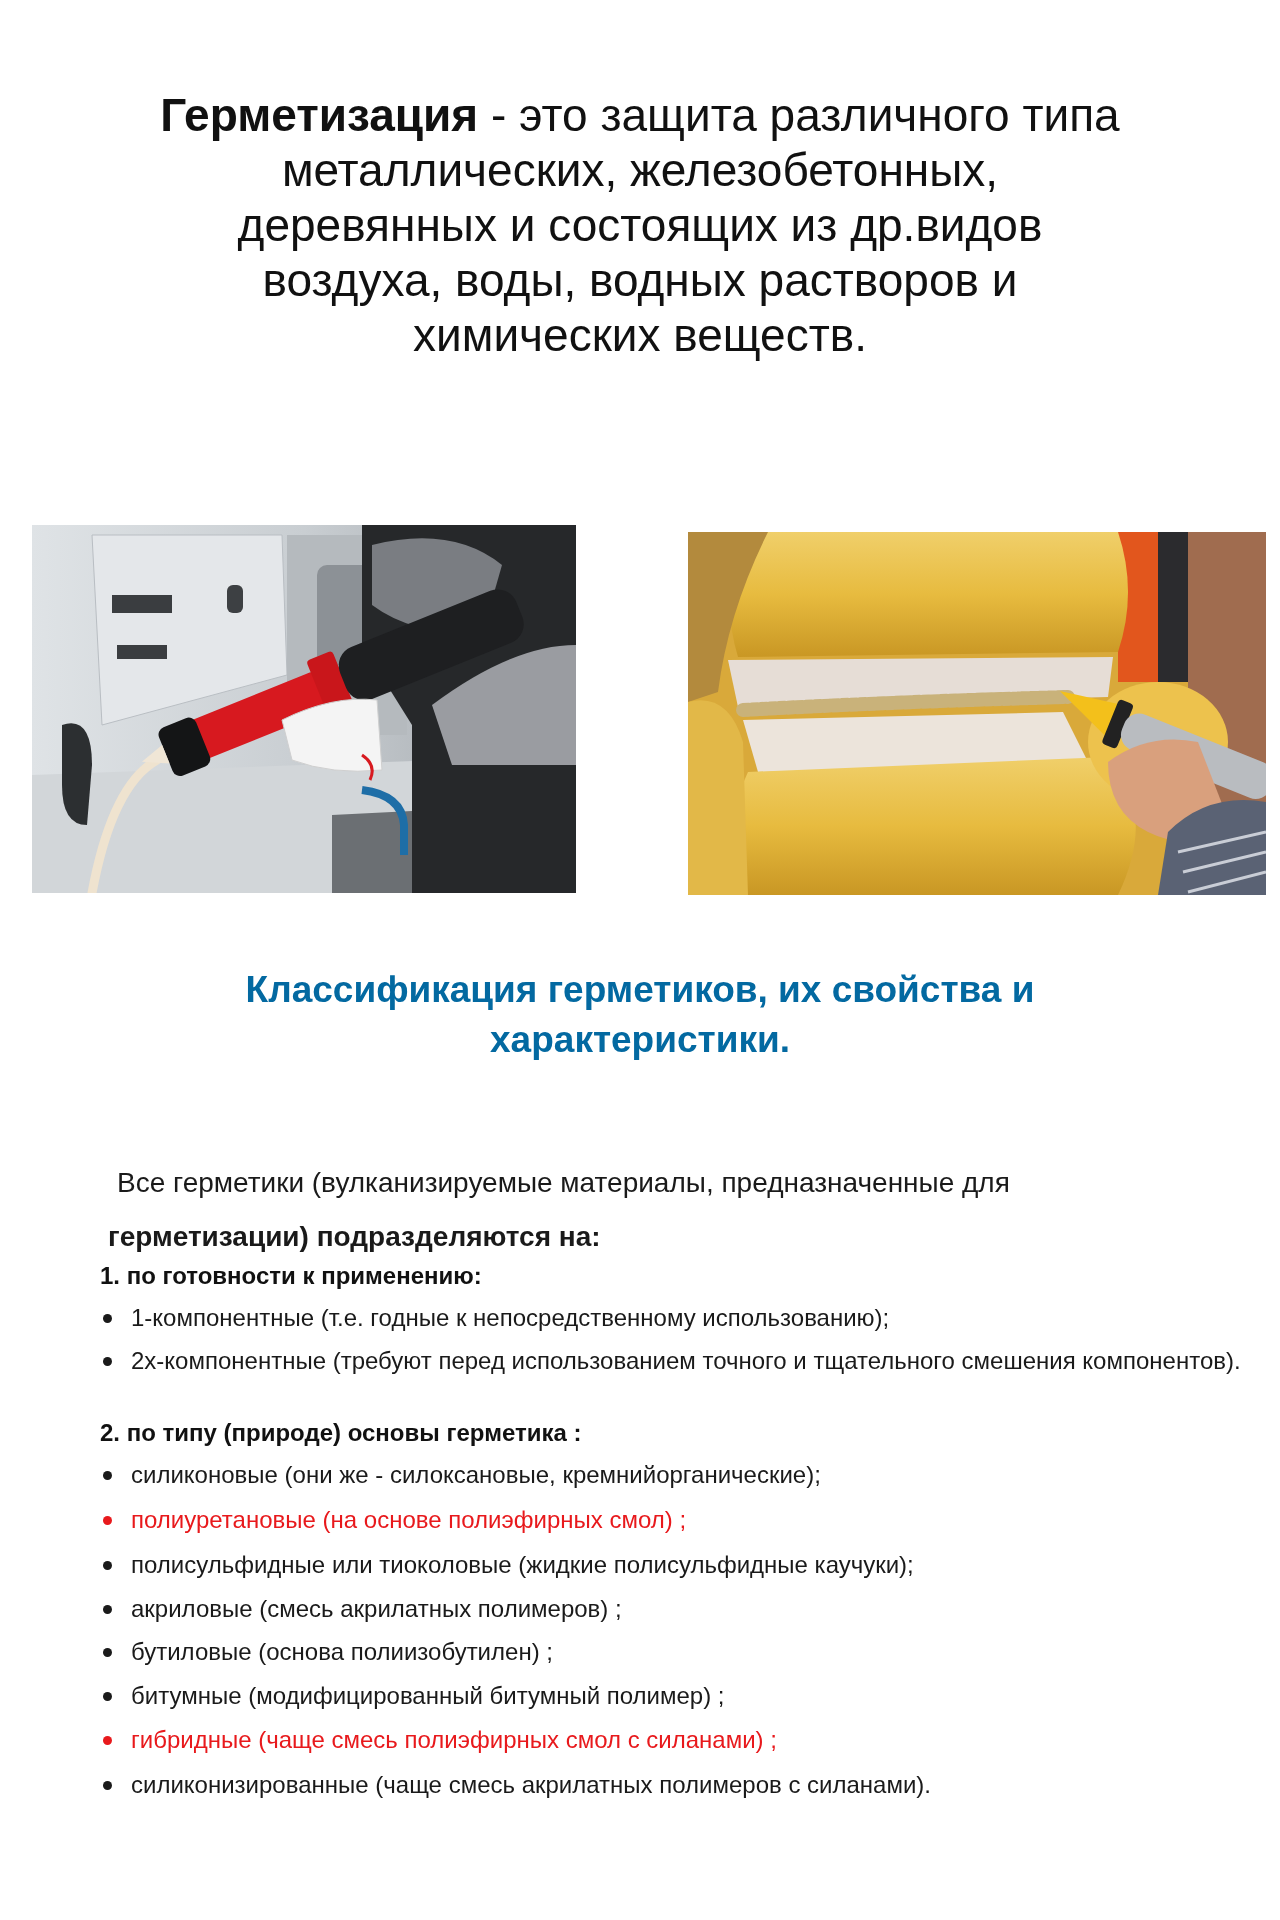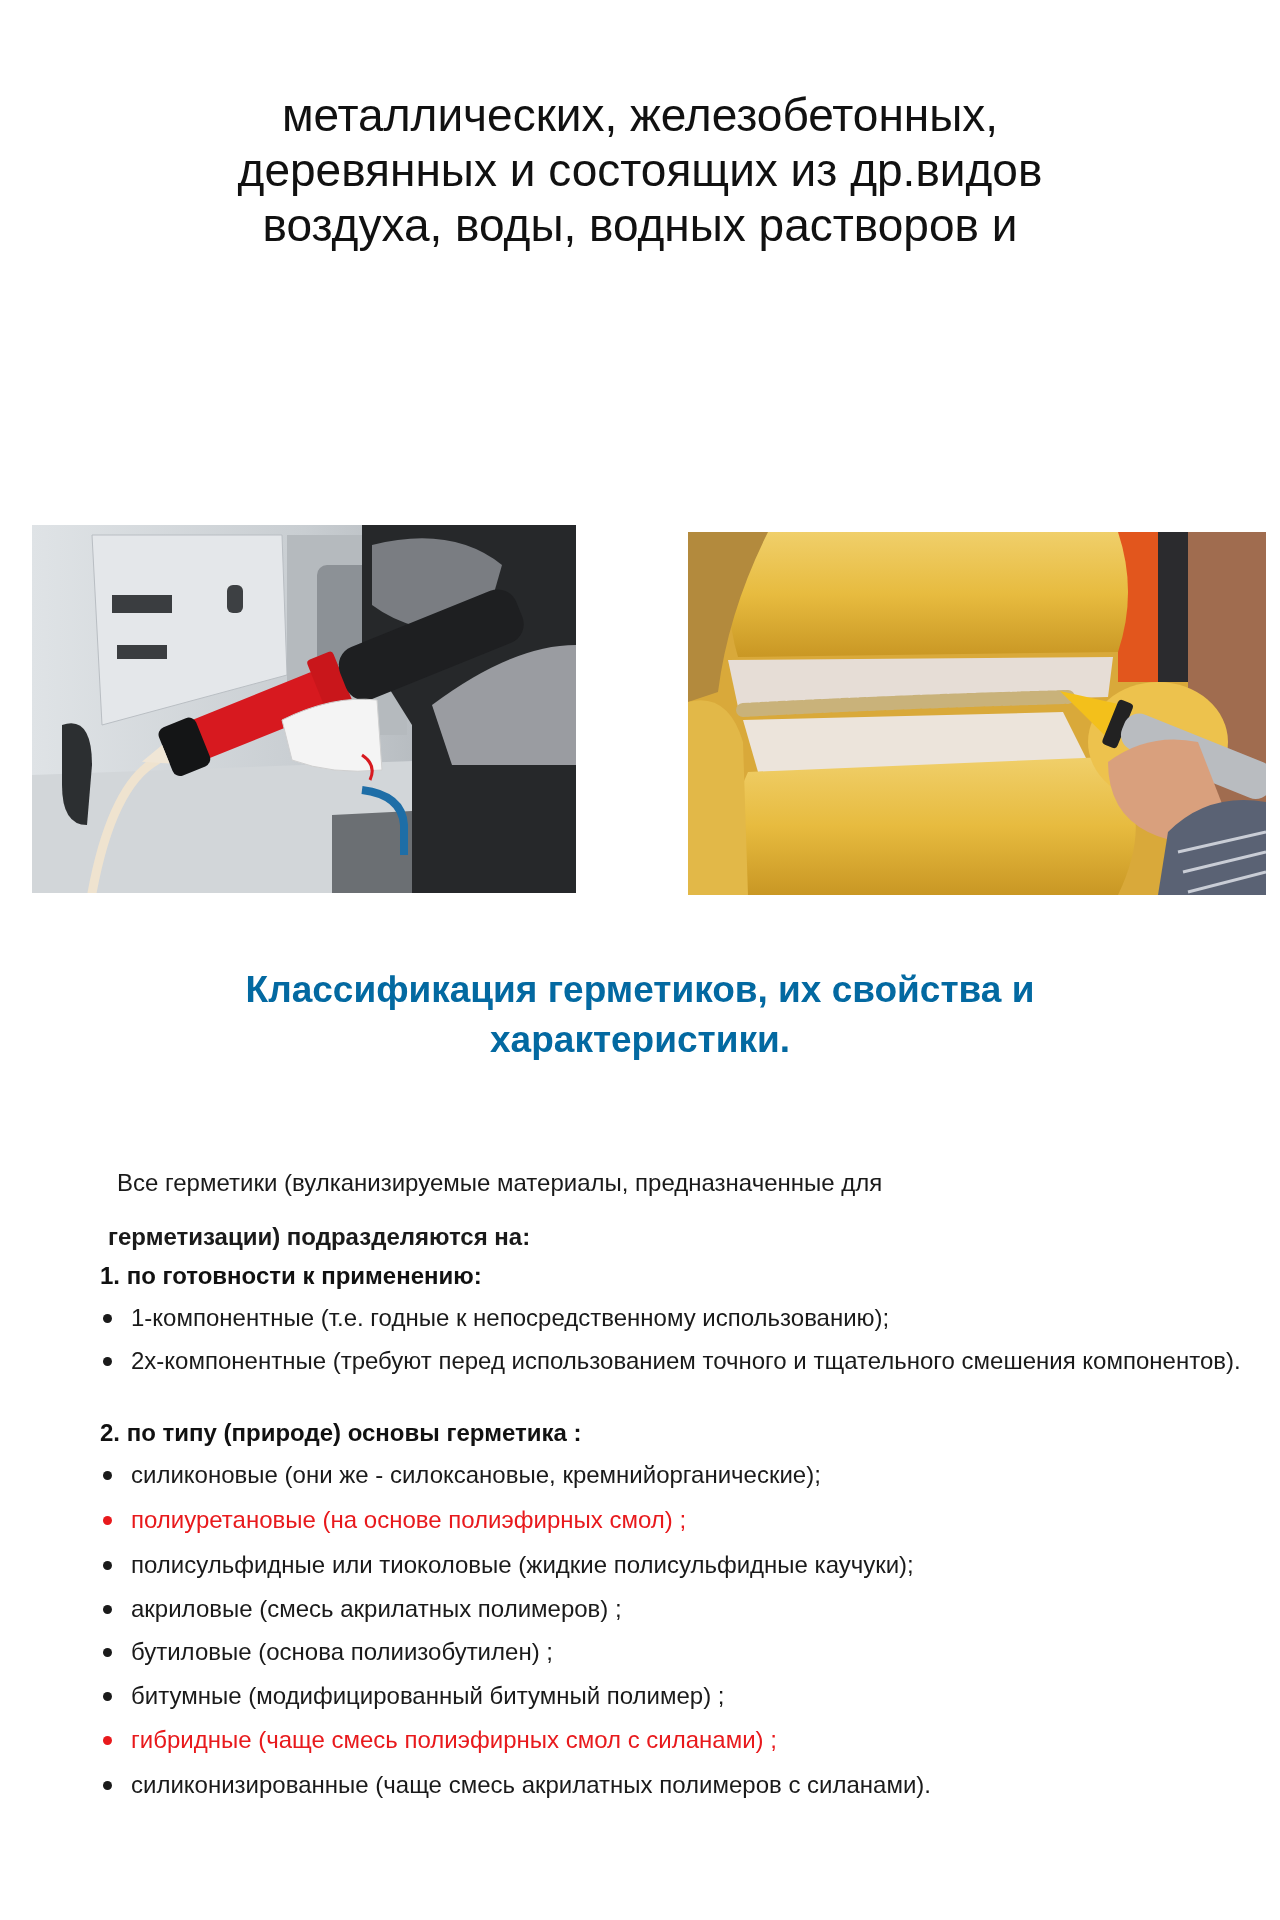--- a/index.html
+++ b/index.html
@@ -23,37 +23,39 @@
     #photo-right { left: 688px; top: 532px; width: 578px; height: 363px; background: #e0b541; }
 
     
     #subheading {
       left: 100px; width: 1080px; top: 965px;
       text-align: center; font-size: 37px; line-height: 50px; font-weight: bold; color: #0369a1;
     }
     #subheading .line { display: block; }
 
     
-    .body-line { font-size: 24px; line-height: 28px; color: #1a1a1a; white-space: nowrap; }
+    .body-line { font-size: 28px; line-height: 28px; color: #1a1a1a; white-space: nowrap; }
     .group-title { font-size: 24px; line-height: 28px; font-weight: bold; color: #111; left: 100px; white-space: nowrap; }
     .bullet-row { left: 100px; width: 1145px; font-size: 24px; line-height: 26px; color: #1a1a1a; }
     .bullet-row .dot {
       position: absolute; left: 3px; top: 9px; width: 9px; height: 9px; border-radius: 50%; background: currentColor;
     }
     .bullet-row .txt { display: block; margin-left: 31px; }
     .bullet-row.justify .txt { text-align: justify; text-align-last: left; }
     .bullet-row.red { color: #e8191c; }
   </style>
 </head>
 <body>
 
 <div id="definition" class="abs">
+  <span class="line"><span class="term">Герметизация</span><span> - это защита различного типа</span></span>
   <span class="line">металлических, железобетонных,</span>
   <span class="line">деревянных и состоящих из др.видов</span>
   <span class="line">воздуха, воды, водных растворов и</span>
+  <span class="line">химических веществ.</span>
 </div>
 
 <div id="photo-left" class="abs photo" title="worker applying sealant with a red-black caulking gun inside a car body">
   <svg width="544" height="368" viewBox="0 0 544 368">
     <defs>
       <linearGradient id="lwall" x1="0" y1="0" x2="1" y2="0">
         <stop offset="0" stop-color="#dfe3e6"></stop>
           <stop offset="0.5" stop-color="#c9ced2"></stop>
           <stop offset="1" stop-color="#9ea3a8"></stop>
       </linearGradient>

